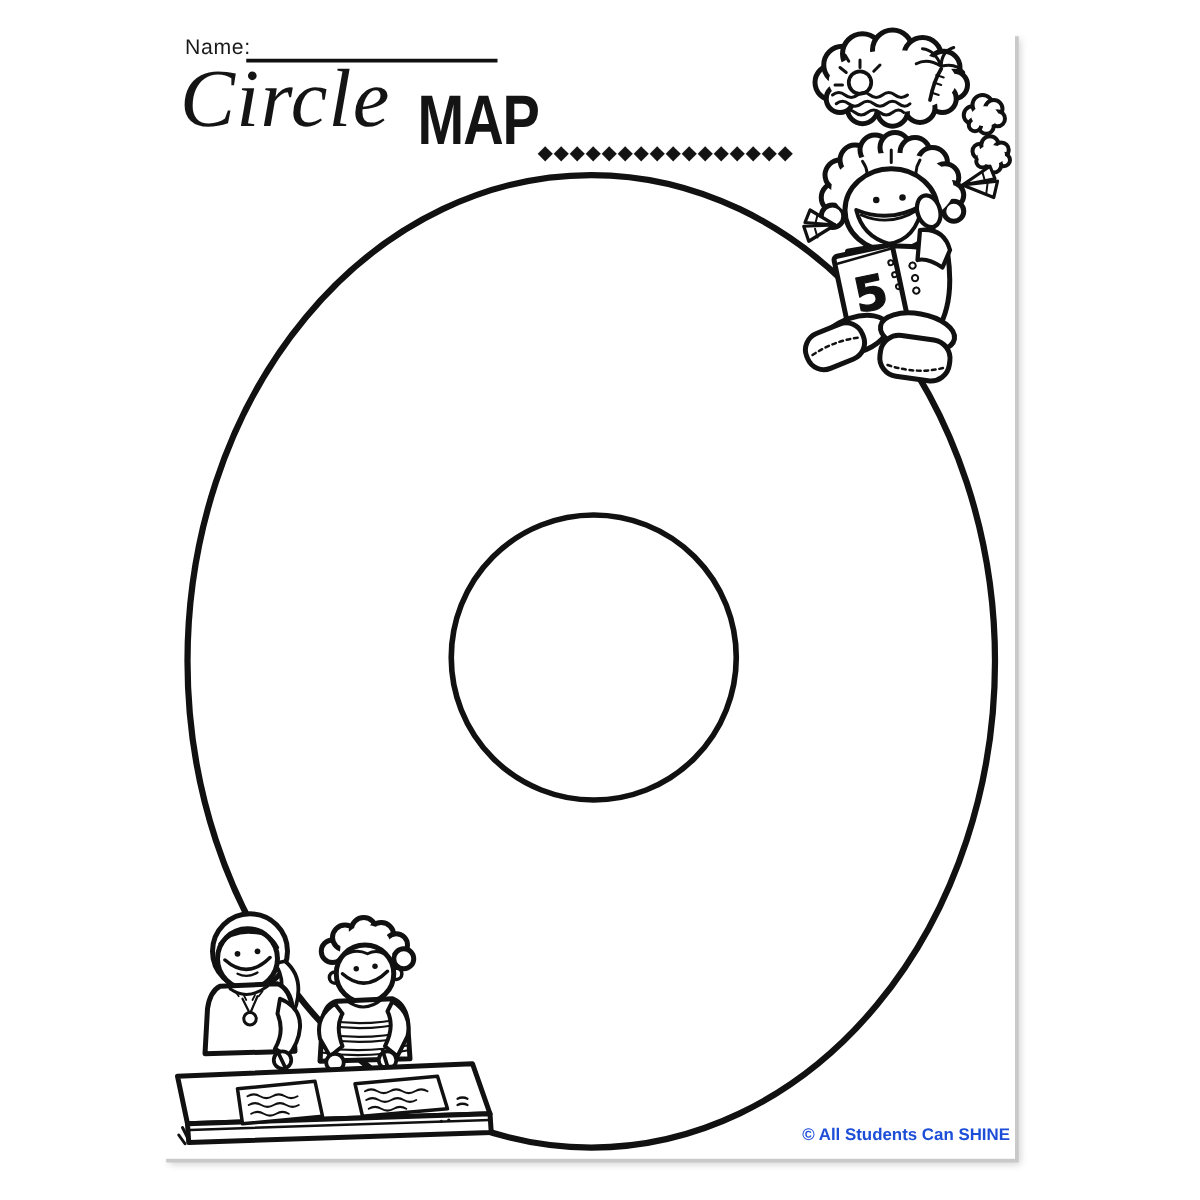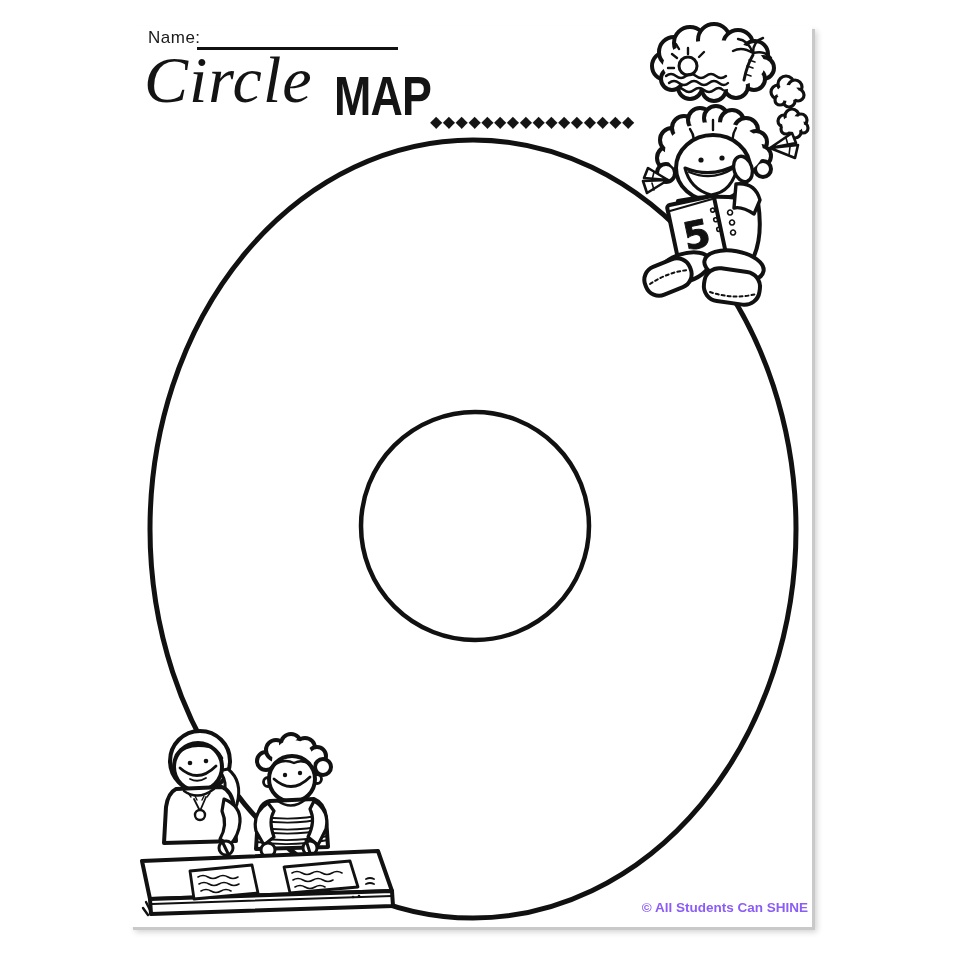--- a/index.html
+++ b/index.html
@@ -22,21 +22,21 @@
   }
   .title-caps{
     left:204px;top:42px;font-size:56px;line-height:1;font-weight:bold;
     transform:scaleX(.8);transform-origin:left top;letter-spacing:-1px;color:#141414;
   }
   .title-dots{
     left:300px;top:86px;font-size:16px;letter-spacing:0.5px;color:#141414;
     font-family:"DejaVu Sans", sans-serif;white-space:nowrap;
   }
   .copyright{
-    right:4px;top:874px;font-size:13.5px;font-weight:bold;color:#8b5cf6;
+    right:4px;top:874px;font-size:13.5px;font-weight:bold;color:#1d4ed8;
   }
   svg{display:block;}
   .diagram-svg{position:absolute;left:0;top:0;}
   .clip-tr{position:absolute;left:482px;top:-10px;}
   .clip-bl{position:absolute;left:8px;top:695px;}
   text.book-num{font-family:"DejaVu Sans", sans-serif;font-weight:bold;font-size:38px;fill:#111;}
 </style>
 </head>
 <body>
 

